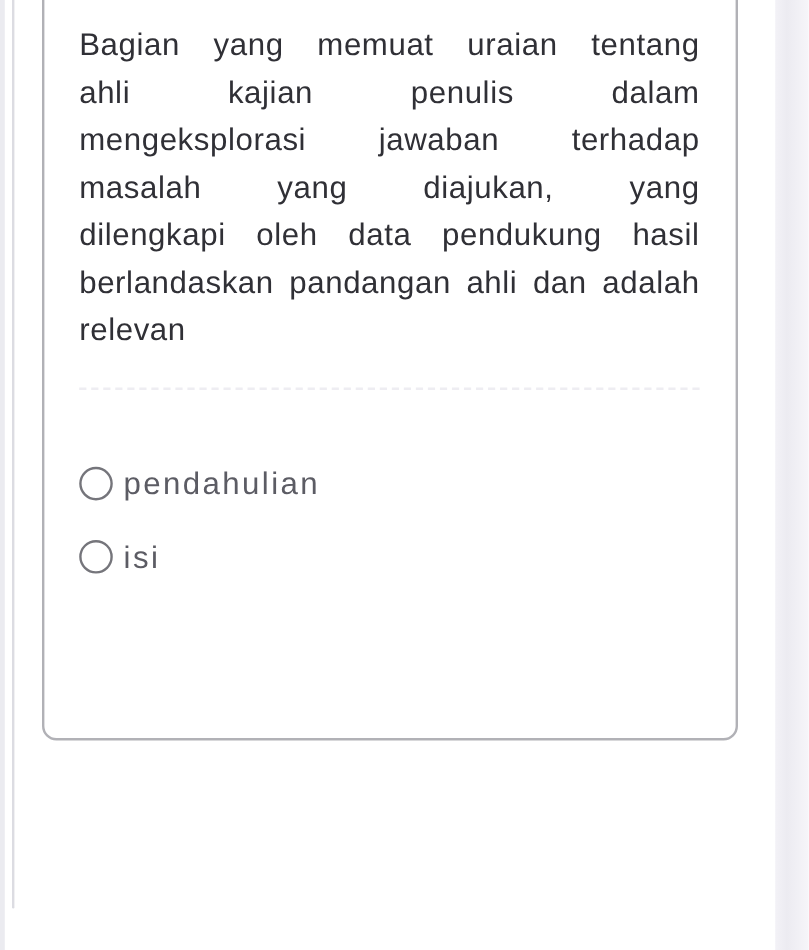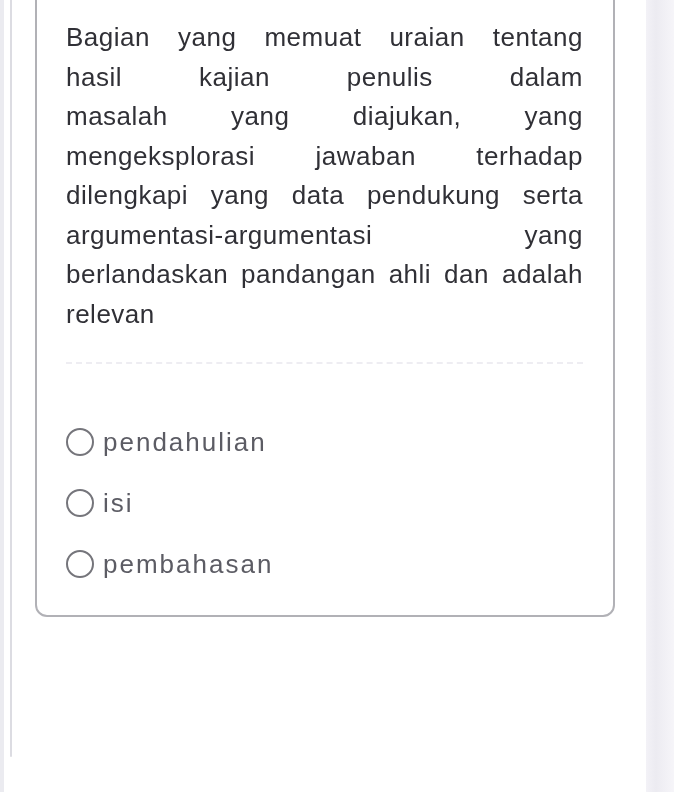--- a/index.html
+++ b/index.html
@@ -102,39 +102,34 @@
 </head>
 <body>
 
 <div class="page">
   <div class="left-strip"></div>
   <div class="prev-card-edge"></div>
 
   <div class="card">
     <div class="question" id="question">
         <div class="qline">Bagian yang memuat uraian tentang</div>
-        <div class="qline">hasil kajian penulis dalam</div>
+        <div class="qline">ahli kajian penulis dalam</div>
+        <div class="qline">mengeksplorasi jawaban terhadap</div>
         <div class="qline">masalah yang diajukan, yang</div>
-        <div class="qline">mengeksplorasi jawaban terhadap</div>
-        <div class="qline">dilengkapi yang data pendukung serta</div>
-        <div class="qline">argumentasi-argumentasi yang</div>
+        <div class="qline">dilengkapi oleh data pendukung hasil</div>
         <div class="qline">berlandaskan pandangan ahli dan adalah</div>
         <div class="qline qline-last">relevan</div>
       </div>
     <div class="divider"></div>
     <div class="options" id="options">
         <div class="option">
           <span class="radio"></span>
           <span class="option-label">pendahulian</span>
         </div>
         <div class="option">
           <span class="radio"></span>
           <span class="option-label">isi</span>
         </div>
-        <div class="option">
-          <span class="radio"></span>
-          <span class="option-label">pembahasan</span>
-        </div>
       </div>
   </div>
 
   <div class="right-strip"></div>
 </div>
 
 </body></html>

